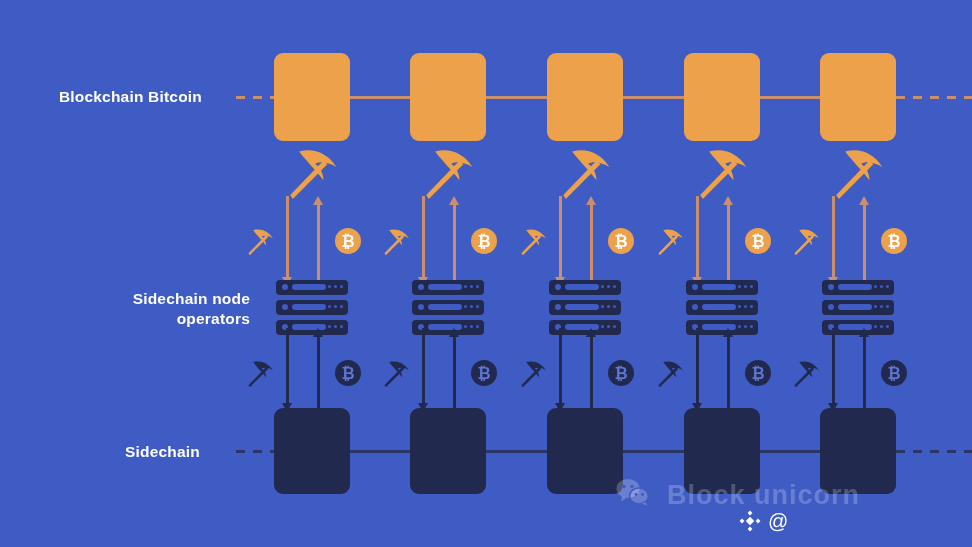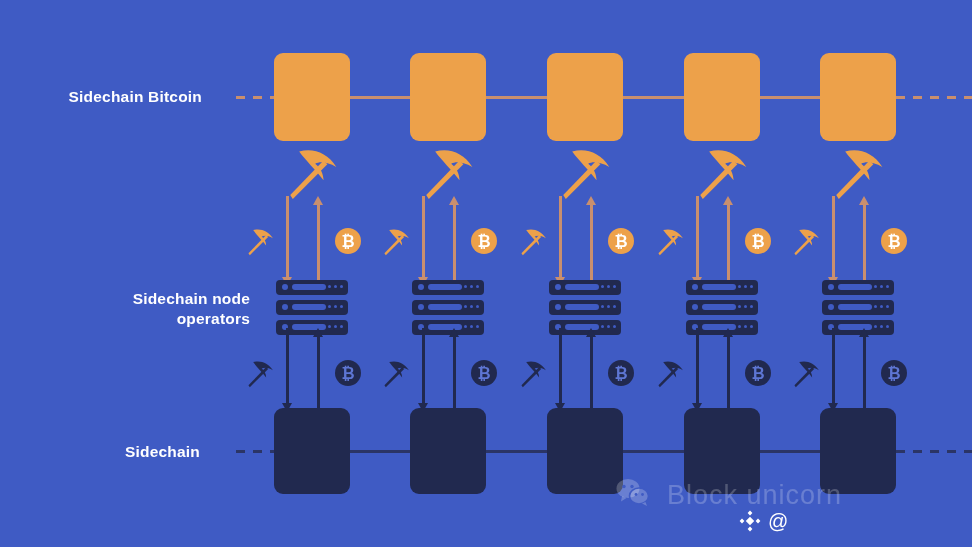--- a/index.html
+++ b/index.html
@@ -68,38 +68,38 @@
 
   
   #wm-wechat{
     position:absolute;left:616px;top:478px;
     display:flex;align-items:center;gap:9px;
     color:rgba(255,255,255,0.22);
     font-size:28px;font-weight:bold;
     letter-spacing:1px;
     white-space:nowrap;
   }
-  #wm-wechat .wm-en{font-size:27px;font-weight:normal;margin-left:8px;}
+  #wm-wechat .wm-en{font-size:27px;font-weight:bold;margin-left:8px;}
   #wm-odaily{
     position:absolute;left:738px;top:509px;
     display:flex;align-items:center;gap:6px;
     color:#ffffff;
     font-size:21px;
     white-space:nowrap;
   }
   #wm-odaily .at{font-size:20px;}
   #wm-odaily .od{font-size:22px;letter-spacing:0.3px;}
   .diamond-logo{position:relative;width:24px;height:24px;}
 </style>
 </head>
 <body>
 
 <div id="stage">
 
-  <div class="row-label" id="label-bitcoin">Sidechain Bitcoin</div>
+  <div class="row-label" id="label-bitcoin">Blockchain Bitcoin</div>
   <div class="row-label" id="label-nodes">Sidechain node
 operators</div>
   <div class="row-label" id="label-sidechain">Sidechain</div>
 
   <div id="layer-bitcoin">
       <div class="chain-line" style="left: 312px; width: 546px; top: 95.5px; background: rgb(201, 143, 110);"></div>
       <div class="chain-dash" style="left: 236px; width: 38px; top: 95.5px; background-image: repeating-linear-gradient(to right, rgb(201, 143, 110) 0px, rgb(201, 143, 110) 9px, transparent 9px, transparent 17px);"></div>
       <div class="chain-dash" style="left: 896px; width: 78px; top: 95.5px; background-image: repeating-linear-gradient(to right, rgb(201, 143, 110) 0px, rgb(201, 143, 110) 9px, transparent 9px, transparent 17px);"></div>
       <div class="block" style="left: 274px; top: 53px; width: 76px; height: 88px; background: rgb(237, 161, 74);"></div>
       <div class="block" style="left: 410px; top: 53px; width: 76px; height: 88px; background: rgb(237, 161, 74);"></div>

